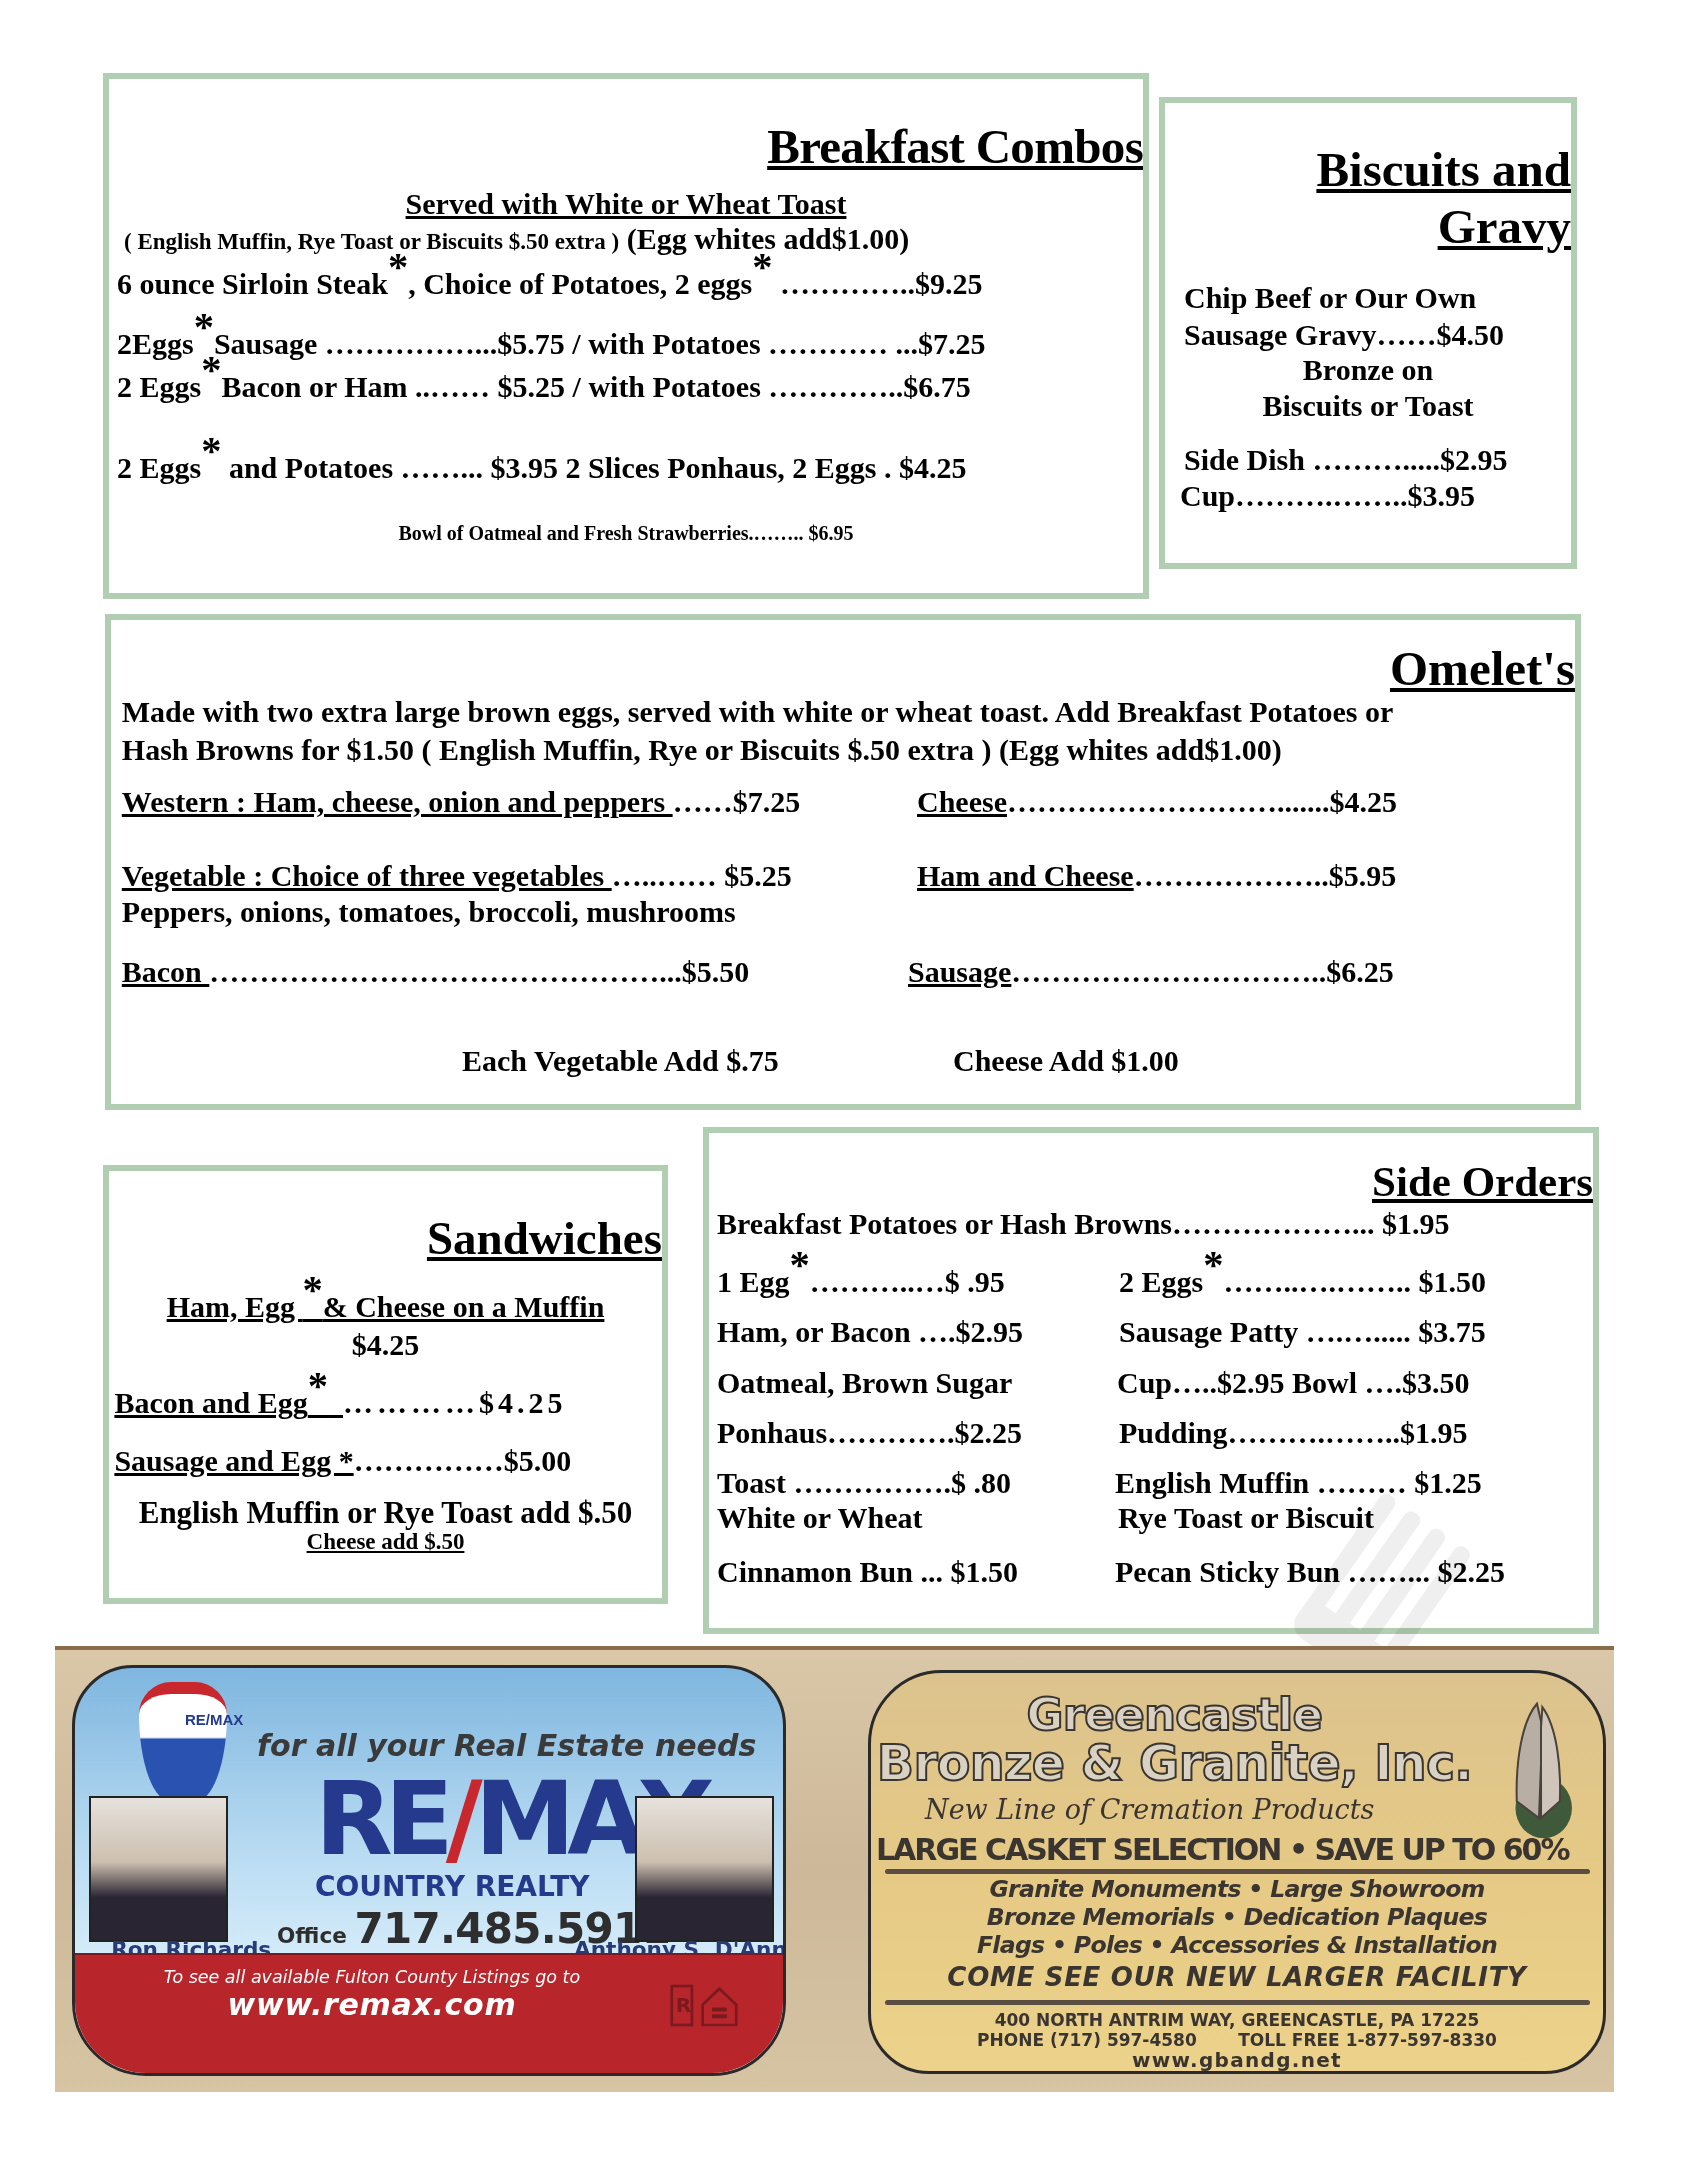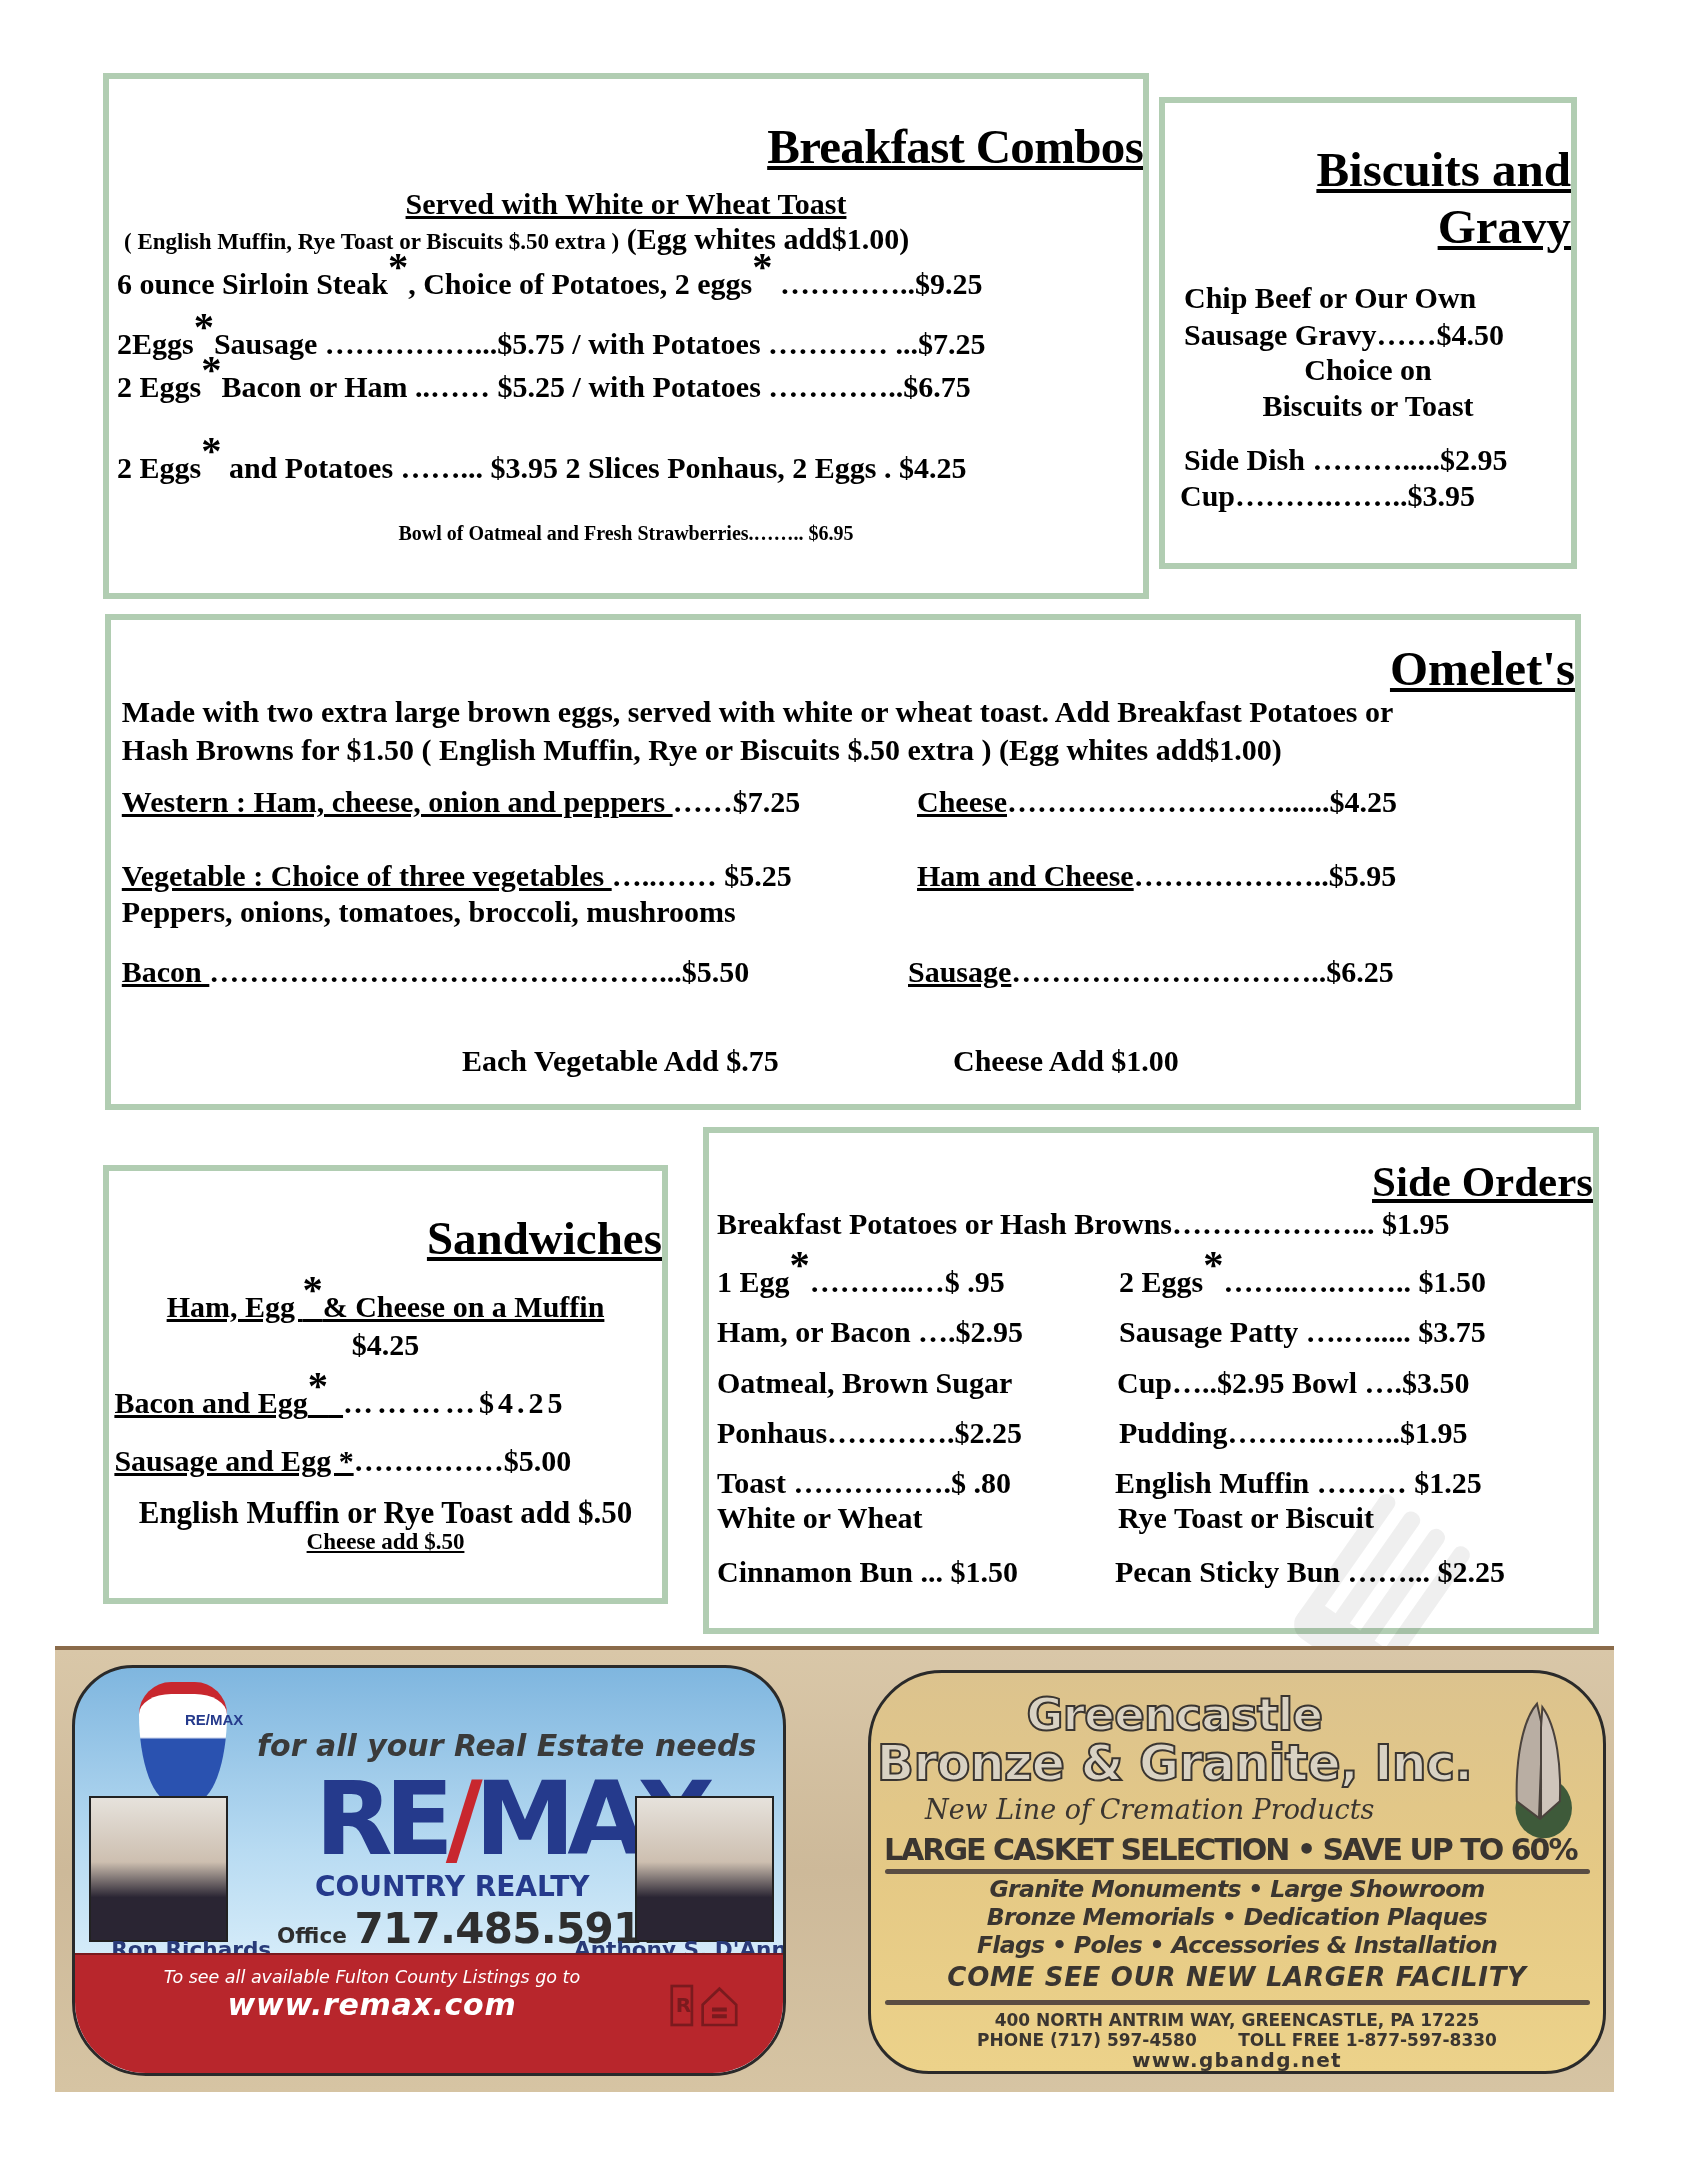--- a/index.html
+++ b/index.html
@@ -72,21 +72,21 @@
                     background:linear-gradient(180deg,#fff 0%,#fff 40%,#2a52b0 42%,#2a52b0 100%); border-top:12px solid #c8272e; }
   #remax .balloon span { position:absolute; top:17.5px; left:0; right:0; text-align:center; font-family:Liberation Sans, sans-serif; font-weight:bold; font-size:15px; color:#253a8c;padding-left:46px; }
 
   #gbg { position:absolute; left:813px; top:20px; width:732px; height:398px; border-radius:74px 74px 61px 61px;
          background:linear-gradient(180deg,#dcc38e,#e5c985 50%,#ecd28a); border:3.4px solid #2a2a2a; overflow:hidden; color:#3a3530; }
   #gbg .n1, #gbg .n2 { position:absolute; left:0; width:607px; text-align:center; font-family:"DejaVu Sans", sans-serif; font-weight:bold;
          color:#d9d2c3; -webkit-text-stroke:2px #3a3530; letter-spacing:-0.7px; }
   #gbg .n1 { top:15px; font-size:45px; }
   #gbg .n2 { top:62px; font-size:49px; }
   #gbg .script { position:absolute; left:54px; top:121px; font-family:"DejaVu Serif", serif; font-style:italic; font-size:27px; }
-  #gbg .casket { position:absolute; left:13px; top:159px; font-family:"DejaVu Sans", sans-serif; font-weight:bold; font-size:30px; letter-spacing:-2px; white-space:nowrap; }
+  #gbg .casket { position:absolute; left:5px; top:159px; font-family:"DejaVu Sans", sans-serif; font-weight:bold; font-size:30px; letter-spacing:-2px; white-space:nowrap; }
   #gbg .rule { position:absolute; left:13.5px; right:13.5px; height:5.4px; background:#5a4d43; border-radius:2.7px; }
   #gbg .items { position:absolute; left:0; right:0; top:202px; text-align:center; font-family:"DejaVu Sans", sans-serif; font-style:italic; font-weight:bold; font-size:23.6px; line-height:28px; letter-spacing:-0.7px; }
   #gbg .come { position:absolute; left:0; right:0; top:289px; text-align:center; font-family:"DejaVu Sans", sans-serif; font-style:italic; font-weight:bold; font-size:26px; letter-spacing:0.7px; }
   #gbg .addr { position:absolute; left:0; right:0; top:337px; text-align:center; font-family:"DejaVu Sans", sans-serif; font-weight:bold; font-size:17px; line-height:20px; }
   #gbg .hands { position:absolute; right:27px; top:27px; width:74px; height:142px; }
 </style>
 </head>
 <body>
 
 <section class="box" id="combos">
@@ -110,21 +110,21 @@
   <div class="line r center" style="top:443px; font-size:20px;">Bowl of Oatmeal and Fresh Strawberries.…….. $6.95</div>
 </section>
 
 <section class="box" id="biscuits">
   <h2 class="title">
     <span>Biscuits and</span><br>
     <span>Gravy</span>
   </h2>
   <div class="b" style="left:19px; top:178px;">Chip Beef or Our Own</div>
   <div class="b" style="left:19px; top:215px;">Sausage Gravy……$4.50</div>
-  <div class="b" style="left:0; right:0; text-align:center; top:250px;">Choice on</div>
+  <div class="b" style="left:0; right:0; text-align:center; top:250px;">Bronze on</div>
   <div class="b" style="left:0; right:0; text-align:center; top:286px;">Biscuits or Toast</div>
   <div class="b" style="left:19px; top:340px;">Side Dish ……….....$2.95</div>
   <div class="b" style="left:15px; top:376px;">Cup……….……..$3.95</div>
 </section>
 
 <section class="box" id="omelets">
   <h2 class="title">Omelet's</h2>
   <div class="desc">
     <span>Made with two extra large brown eggs, served with white or wheat toast. Add Breakfast Potatoes or</span><br>
     <span>Hash Browns for $1.50  ( English Muffin, Rye  or Biscuits $.50 extra ) (Egg whites add$1.00)</span>

